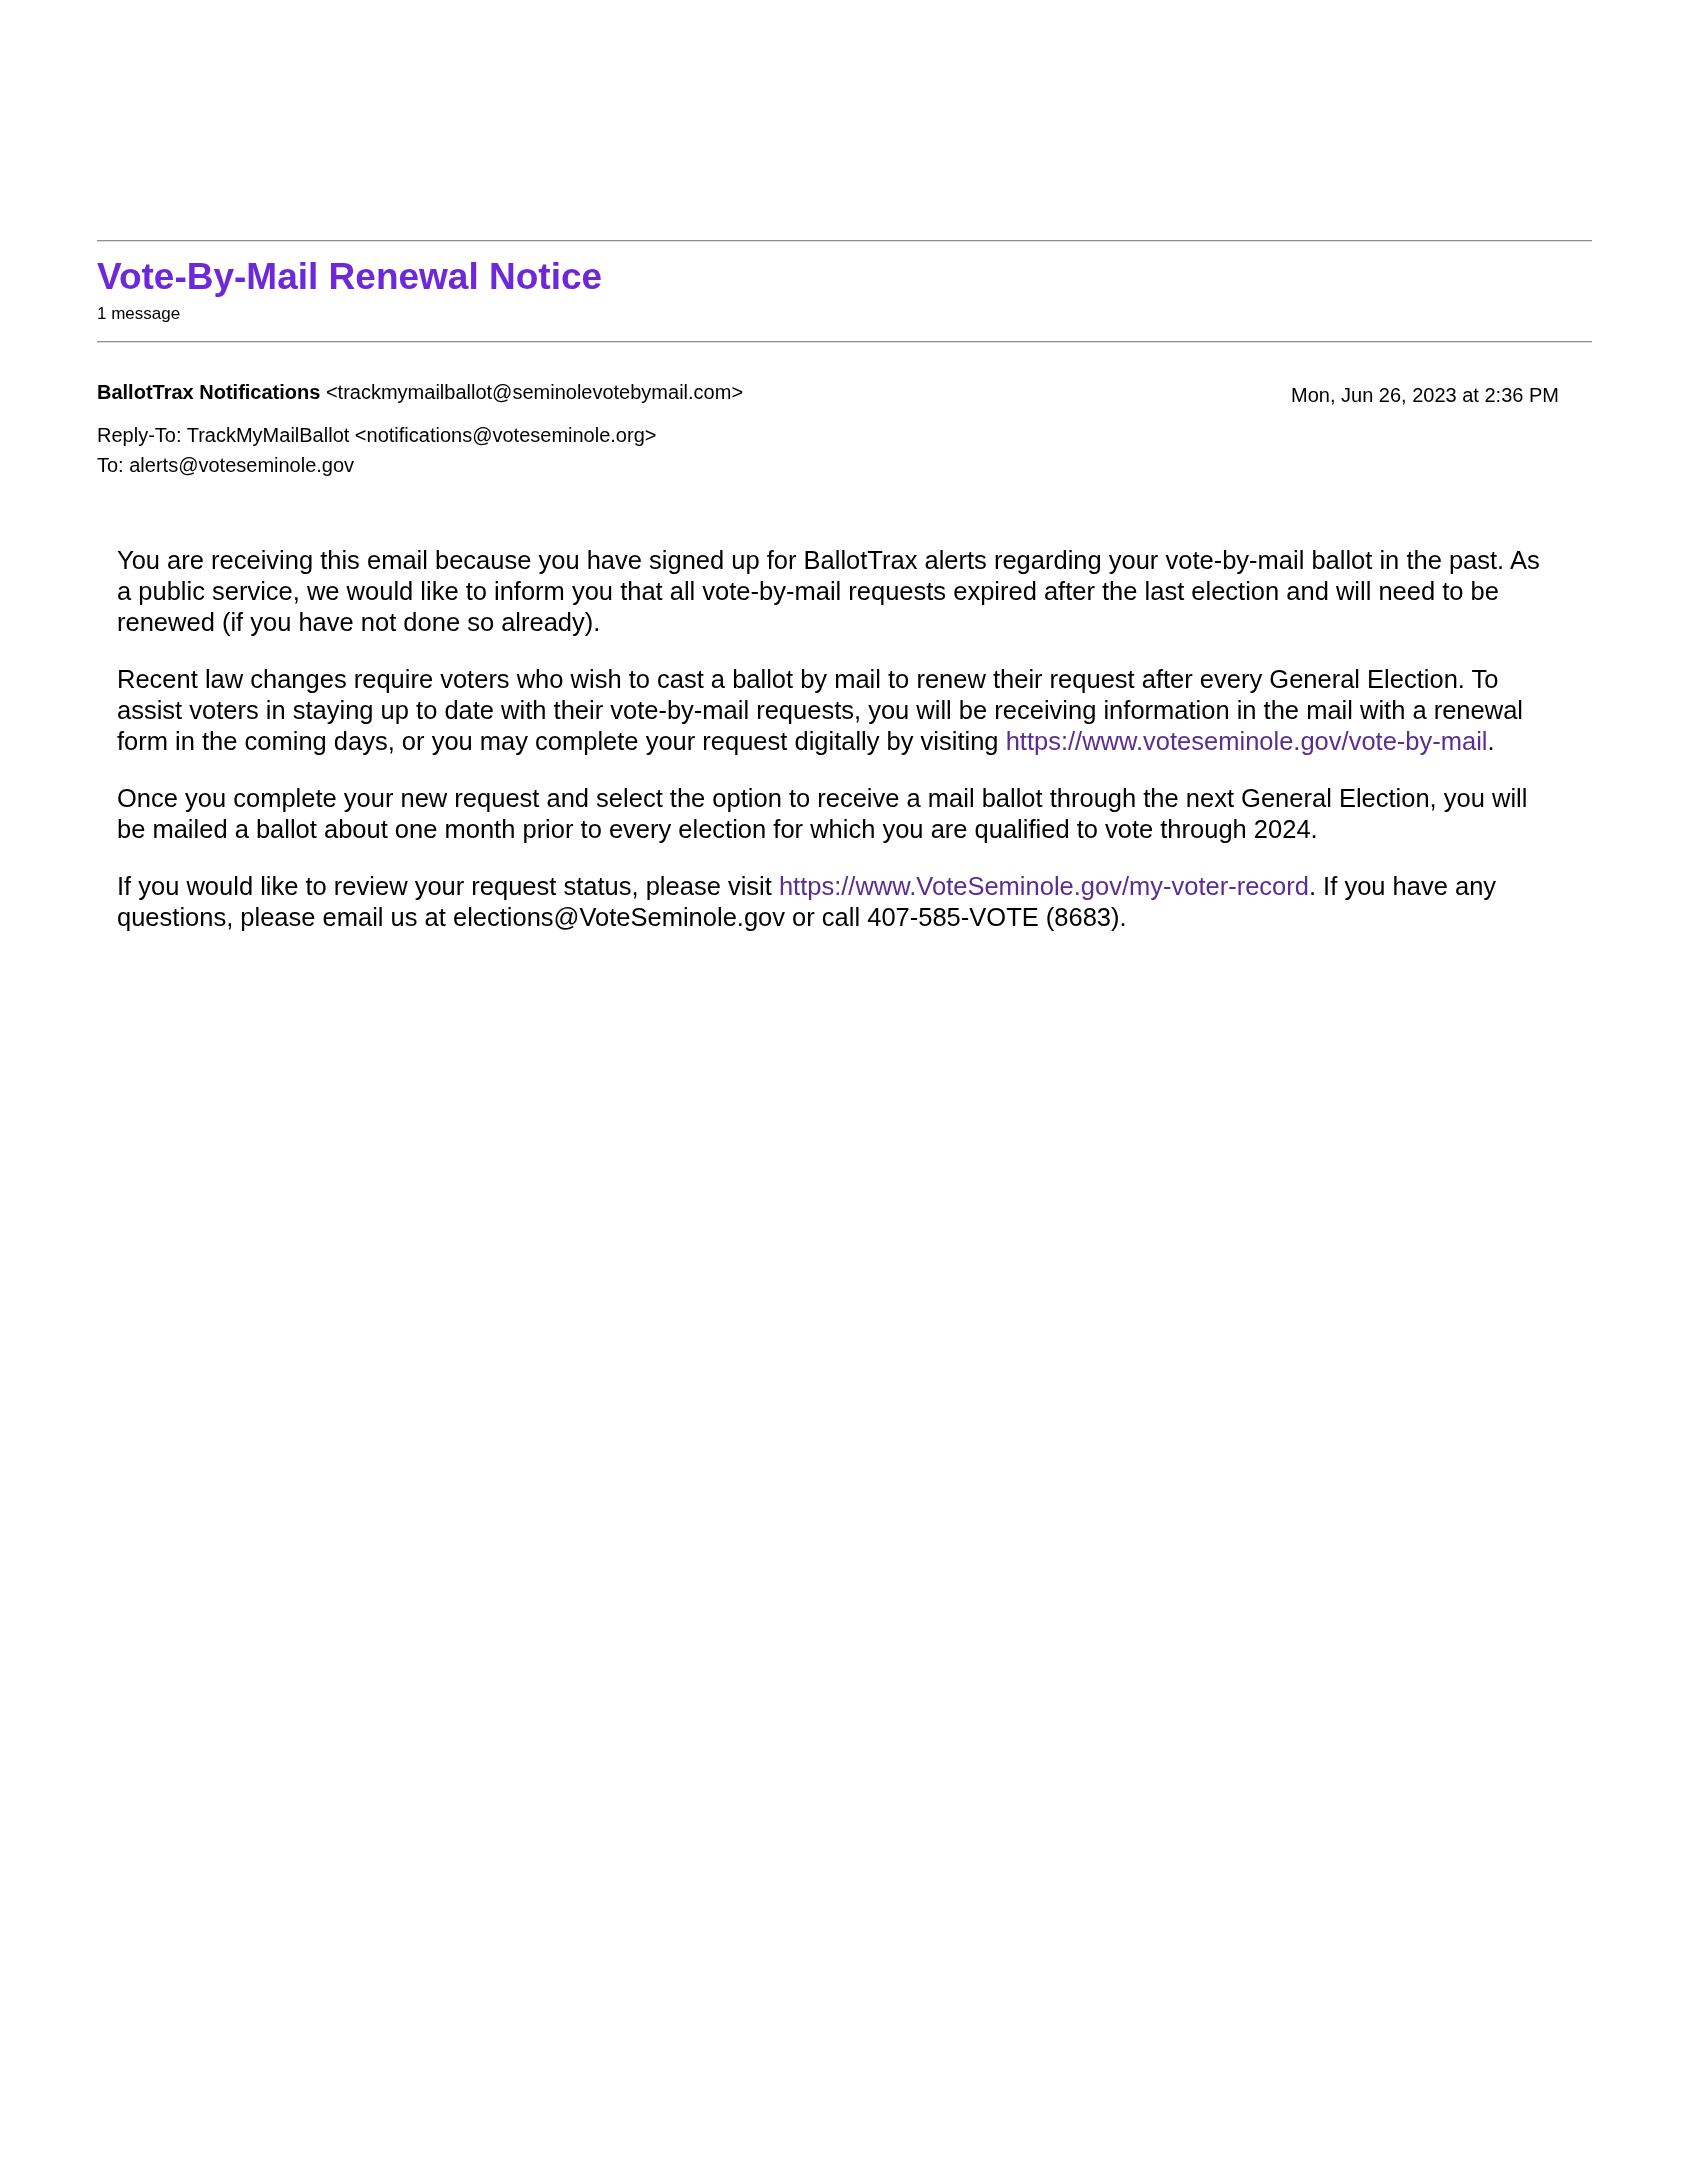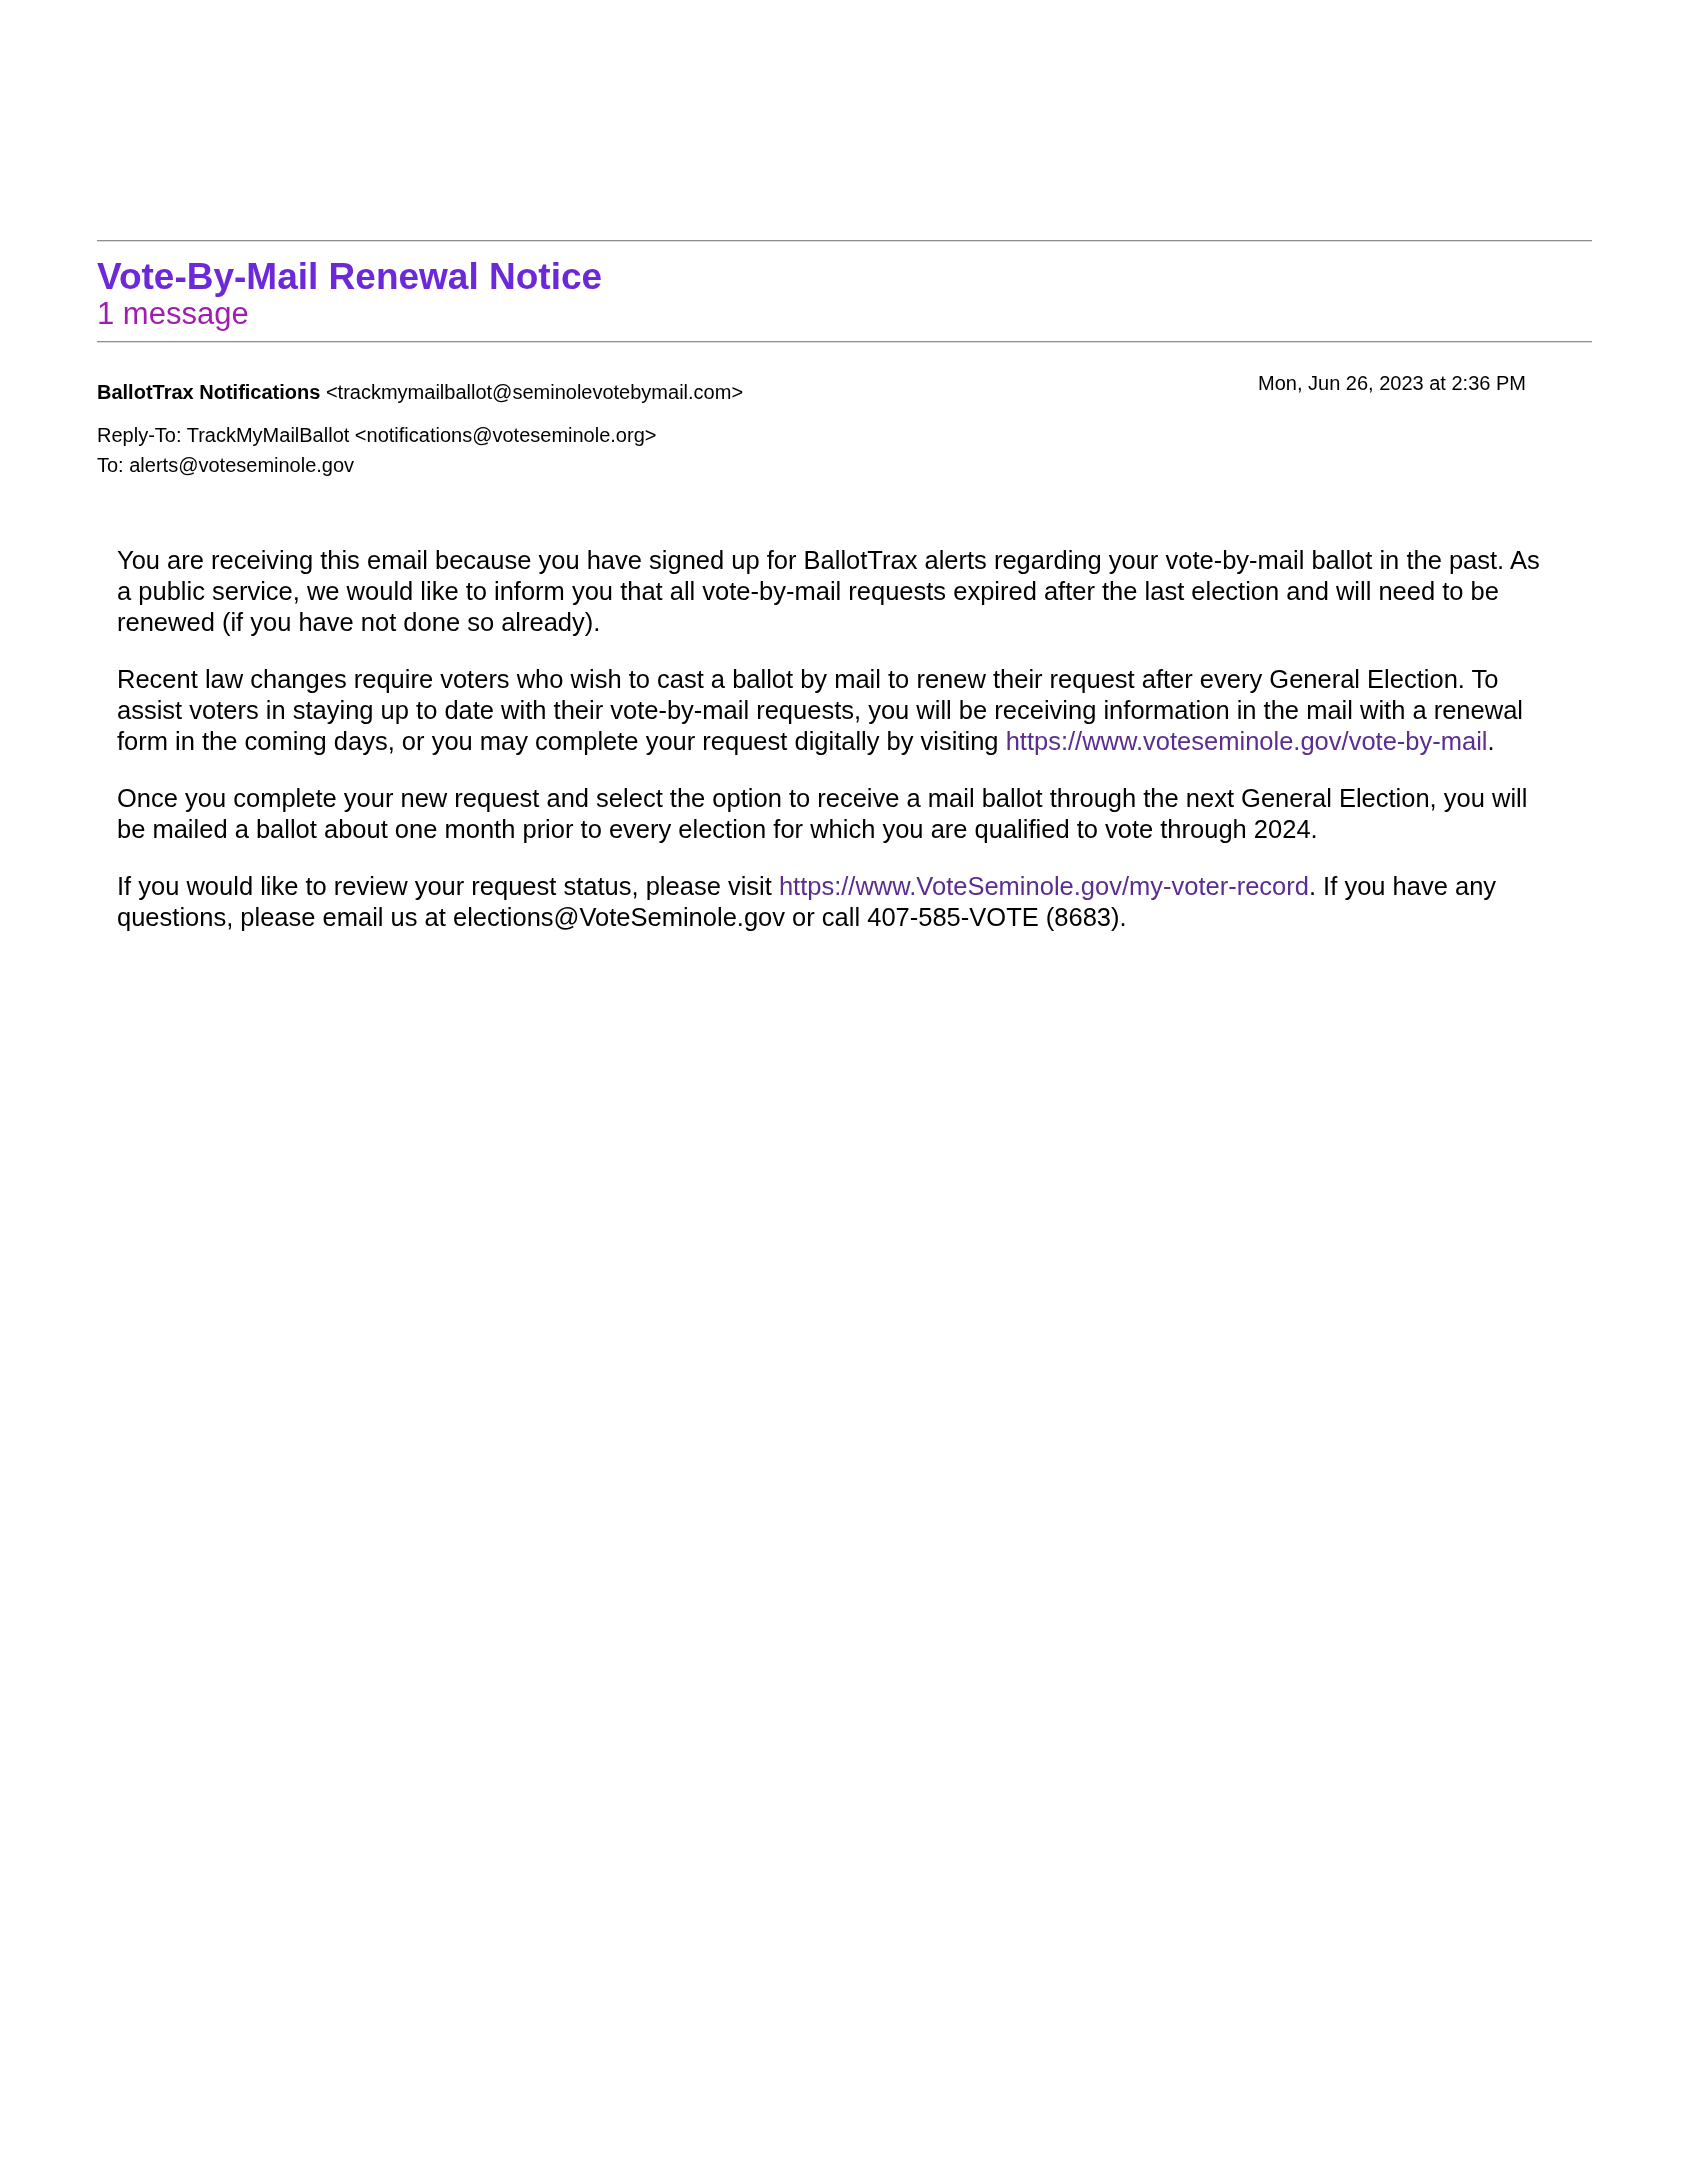--- a/index.html
+++ b/index.html
@@ -23,23 +23,23 @@
     border-bottom: 1.8px solid #dcdcdc;
   }
   .subject {
     margin-top: 14px;
     font-size: 37px;
     line-height: 42px;
     font-weight: bold;
     color: #6d28d9;
   }
   .msg-count {
-    font-size: 31px;
+    font-size: 17px;
     line-height: 31px;
-    color: #a21caf;
+    color: #000000;
   }
   .rule-2 { margin-top: 12.3px; }
   .header-row {
     display: flex;
     justify-content: space-between;
     padding-top: 19px;
     font-size: 20px;
   }
   .sender-block {
     margin-top: 15px;
@@ -47,22 +47,23 @@
   }
   .sender-line { line-height: 31px; }
   .sender-name { font-weight: bold; }
   .addr-lines {
     margin-top: 12px;
     line-height: 30px;
   }
   .date-block {
     width: 334px;
     flex: 0 0 auto;
-    text-align: left;
-    line-height: 43px;
+    text-align: center;
+    line-height: 34px;
+    margin-top: 16px;
   }
   .email-body {
     margin-top: 65px;
     margin-left: 20px;
     width: 1431px;
     font-size: 25.5px;
     line-height: 31px;
   }
   .greeting { margin-bottom: 26px; }
   .para { margin-bottom: 26px; }

